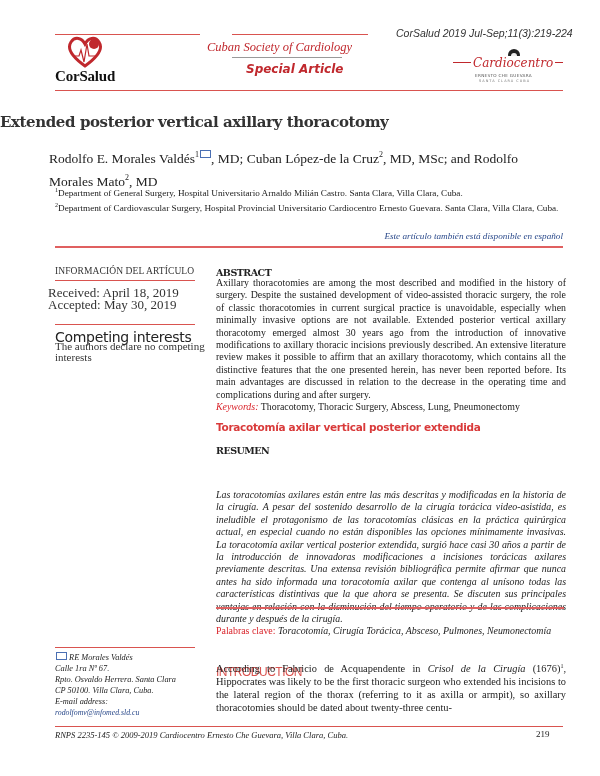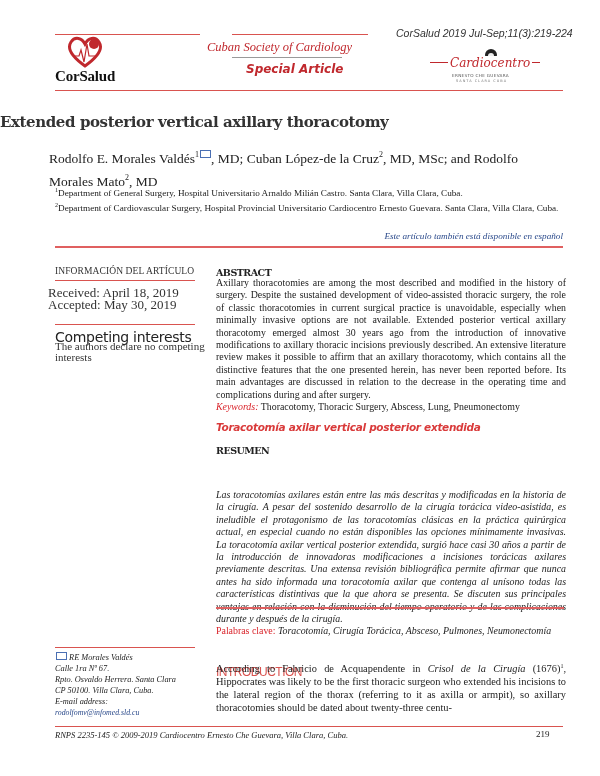--- a/index.html
+++ b/index.html
@@ -11,21 +11,21 @@
 
   
   .logo { left: 55px; top: 36px; width: 68px; height: 52px; }
   .logo-text { position: absolute; left: 0; top: 32px; font-family: "Liberation Serif", serif;
                font-weight: bold; font-size: 15px; color: #111; letter-spacing: -0.2px; }
   .society { left: 207px; top: 40px; font-style: italic; font-size: 12.5px; color: #c0282d; }
   .special { left: 246px; top: 62px; font-style: italic; font-size: 12px; color: #c0282d;
              font-family: "DejaVu Sans", sans-serif; font-weight: bold; text-decoration: none; }
   .citation { left: 378px; top: 27px; font-style: italic; font-size: 10.5px; color: #333;
               font-family: "Liberation Sans", sans-serif; margin-left: 18px; }
-  .cardio { left: 430px; top: 48px; width: 110px; height: 40px; }
+  .cardio { left: 453px; top: 48px; width: 110px; height: 40px; }
 
   .title { left: 0; width: 600px; top: 113px; font-size: 15px;
            font-family: "DejaVu Serif", serif; font-weight: bold; color: #333; letter-spacing: -0.4px; }
   .authors { left: 49px; top: 145px; width: 510px; font-size: 13.5px; line-height: 19px; color: #222; }
   .authors sup { font-size: 8px; }
   .mail-ic { display: inline-block; width: 9px; height: 6px; border: 1px solid #4a6fb3; vertical-align: 5px; margin-left: 1px; }
   .affil { left: 55px; top: 184px; width: 520px; font-size: 9.2px; line-height: 12px; color: #222; }
   .affil sup { font-size: 6px; }
   .spanish { right: 37px; top: 231px; font-style: italic; font-size: 9.2px; color: #2b4a8b; }
 
@@ -36,21 +36,21 @@
   .ci-body { left: 55px; top: 341px; width: 150px; font-size: 11px; line-height: 11px; color: #333; }
 
   .corr { left: 55px; top: 652px; width: 150px; font-size: 8.3px; line-height: 11px; font-style: italic; color: #222; }
   .corr .email { color: #2b4a8b; font-size: 7.8px; }
 
   
   .abstract-head { left: 216px; top: 267px; font-size: 9.5px; font-family: "DejaVu Serif", serif; font-weight: bold; color: #222; letter-spacing: -0.5px; }
   .abstract { left: 216px; top: 277px; width: 350px; font-size: 9.9px; line-height: 12.4px; text-align: justify; color: #222; }
   .kw-label { color: #d9232a; font-style: italic; }
 
-  .es-title { left: 216px; top: 421px; font-style: italic; font-weight: bold; font-size: 10.5px;
+  .es-title { left: 216px; top: 421px; font-weight: bold; font-size: 10.5px;
               color: #d93a3a; font-family: "DejaVu Sans", sans-serif; letter-spacing: -0.3px; }
   .resumen-head { left: 216px; top: 445px; font-size: 9.5px; font-family: "DejaVu Serif", serif; font-weight: bold; color: #222; letter-spacing: -0.5px; }
   .resumen { left: 216px; top: 455px; width: 350px; font-size: 9.9px; line-height: 12.4px; text-align: justify; font-style: italic; color: #222; margin-top: 34px; }
 
   .intro-head { left: 216px; top: 637px; font-size: 12px; font-family: Liberation Sans, sans-serif; color: #d9534f; letter-spacing: -0.5px; margin-top: 28px; }
   .intro { left: 216px; top: 660px; width: 350px; font-size: 10.4px; line-height: 13px; text-align: justify; color: #222; }
   .intro sup { font-size: 6px; }
 
   
   .footer { left: 55px; top: 729px; font-size: 8.5px; line-height: 12px; font-style: italic; color: #222; }

